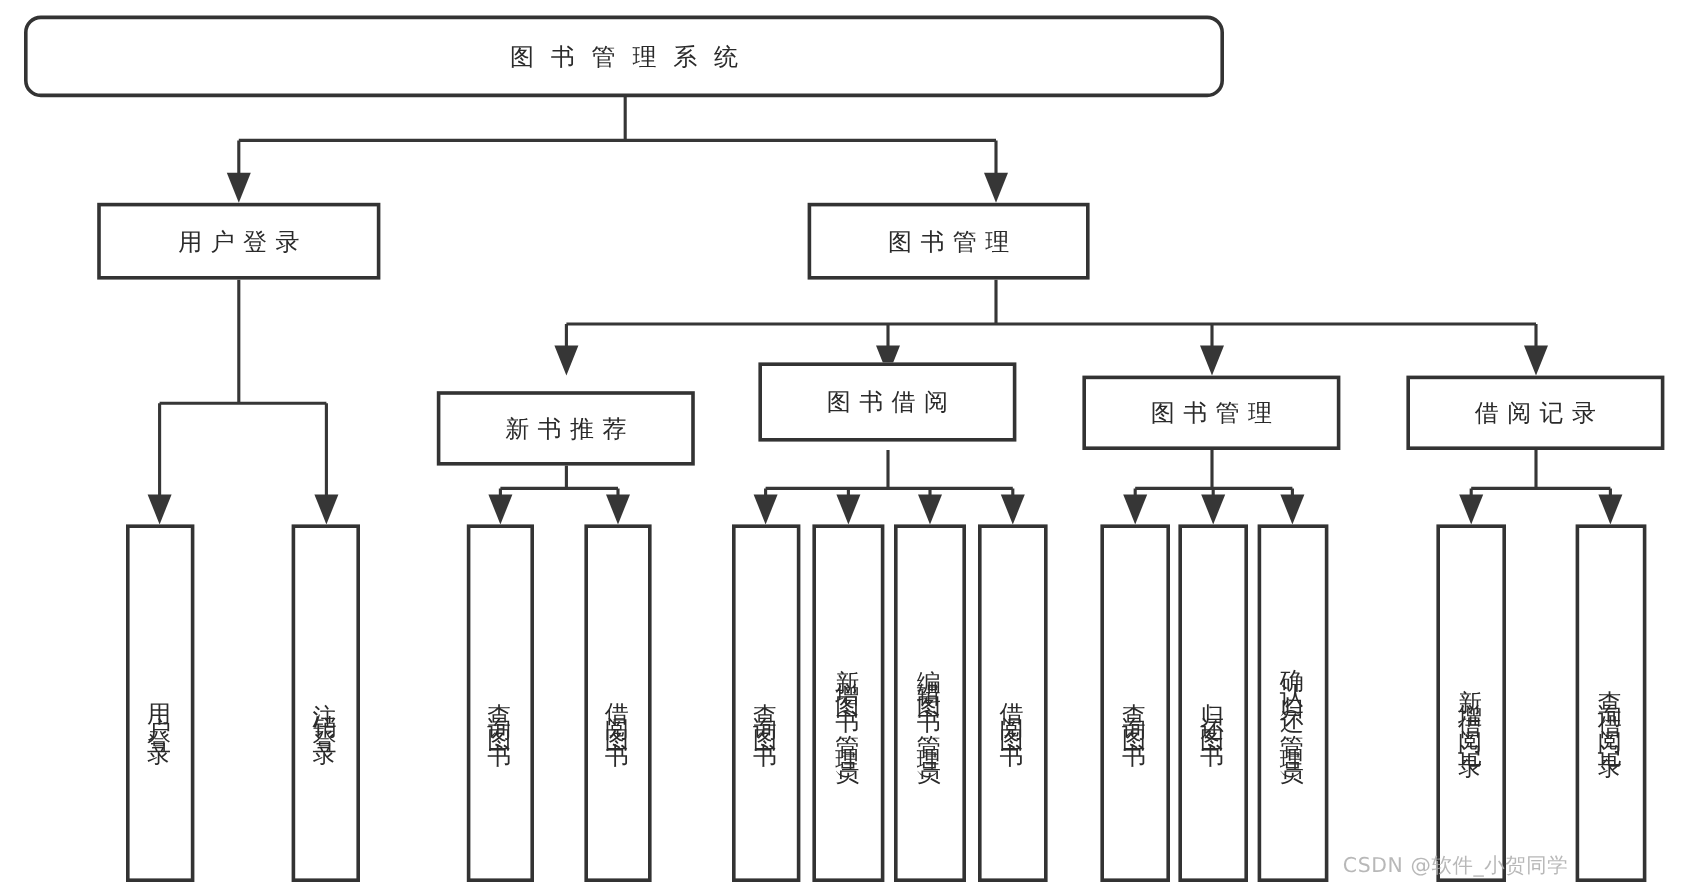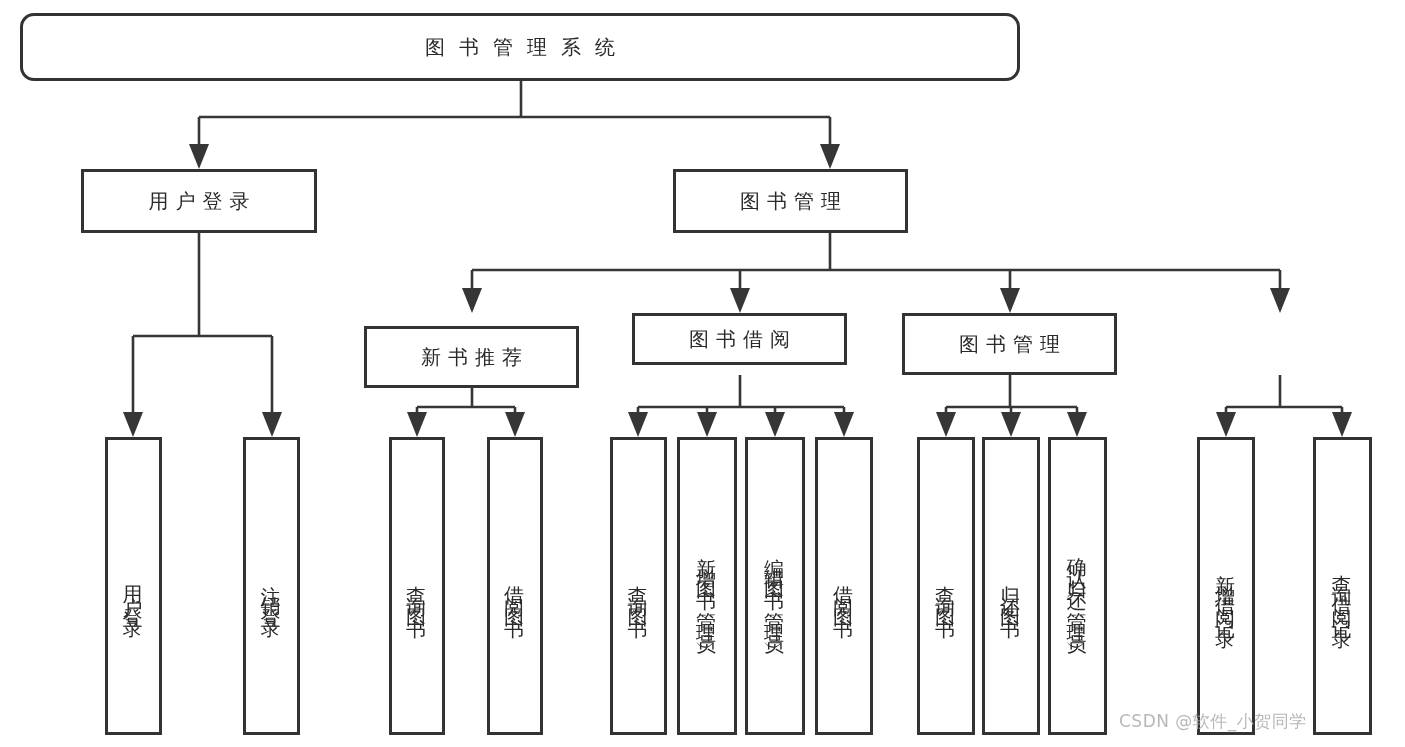--- a/index.html
+++ b/index.html
@@ -33,21 +33,21 @@
     margin-bottom:-11px;
     white-space:nowrap;
   }
   
   #n-root{left:20px;top:13px;width:1000px;height:68px;border-radius:14px;}
   
   #n-login{left:81px;top:169px;width:236px;height:64px;}
   #n-mgmt{left:673px;top:169px;width:235px;height:64px;}
   
   #n-newbooks{left:364px;top:326px;width:215px;height:62px;}
-  #n-borrow{left:632px;top:313px;width:215px;height:52px;}
+  #n-borrow{left:632px;top:302px;width:215px;height:66px;}
   #n-current{left:902px;top:313px;width:215px;height:62px;}
   #n-records{left:1172px;top:313px;width:215px;height:62px;}
   
   #lf-login{left:105px;width:57px;}
   #lf-logout{left:243px;width:57px;}
   #lf-nb-query{left:389px;width:56px;}
   #lf-nb-borrow{left:487px;width:56px;}
   #lf-bb-query{left:610px;width:57px;}
   #lf-bb-add{left:677px;width:60px;}
   #lf-bb-edit{left:745px;width:60px;}
@@ -117,20 +117,23 @@
 
   <div class="node h" id="n-newbooks">
     <span class="lbl">新书推荐</span>
   </div>
   <div class="node h" id="n-borrow">
     <span class="lbl">图书借阅</span>
   </div>
   <div class="node h" id="n-current">
     <span class="lbl">图书管理</span>
   </div>
+  <div class="node h" id="n-records">
+    <span class="lbl">借阅记录</span>
+  </div>
 
   <div class="node leaf" id="lf-login">
     <span class="v-lbl">用户登录</span>
   </div>
   <div class="node leaf" id="lf-logout">
     <span class="v-lbl">注销登录</span>
   </div>
 
   <div class="node leaf" id="lf-nb-query">
     <span class="v-lbl">查询图书</span>

